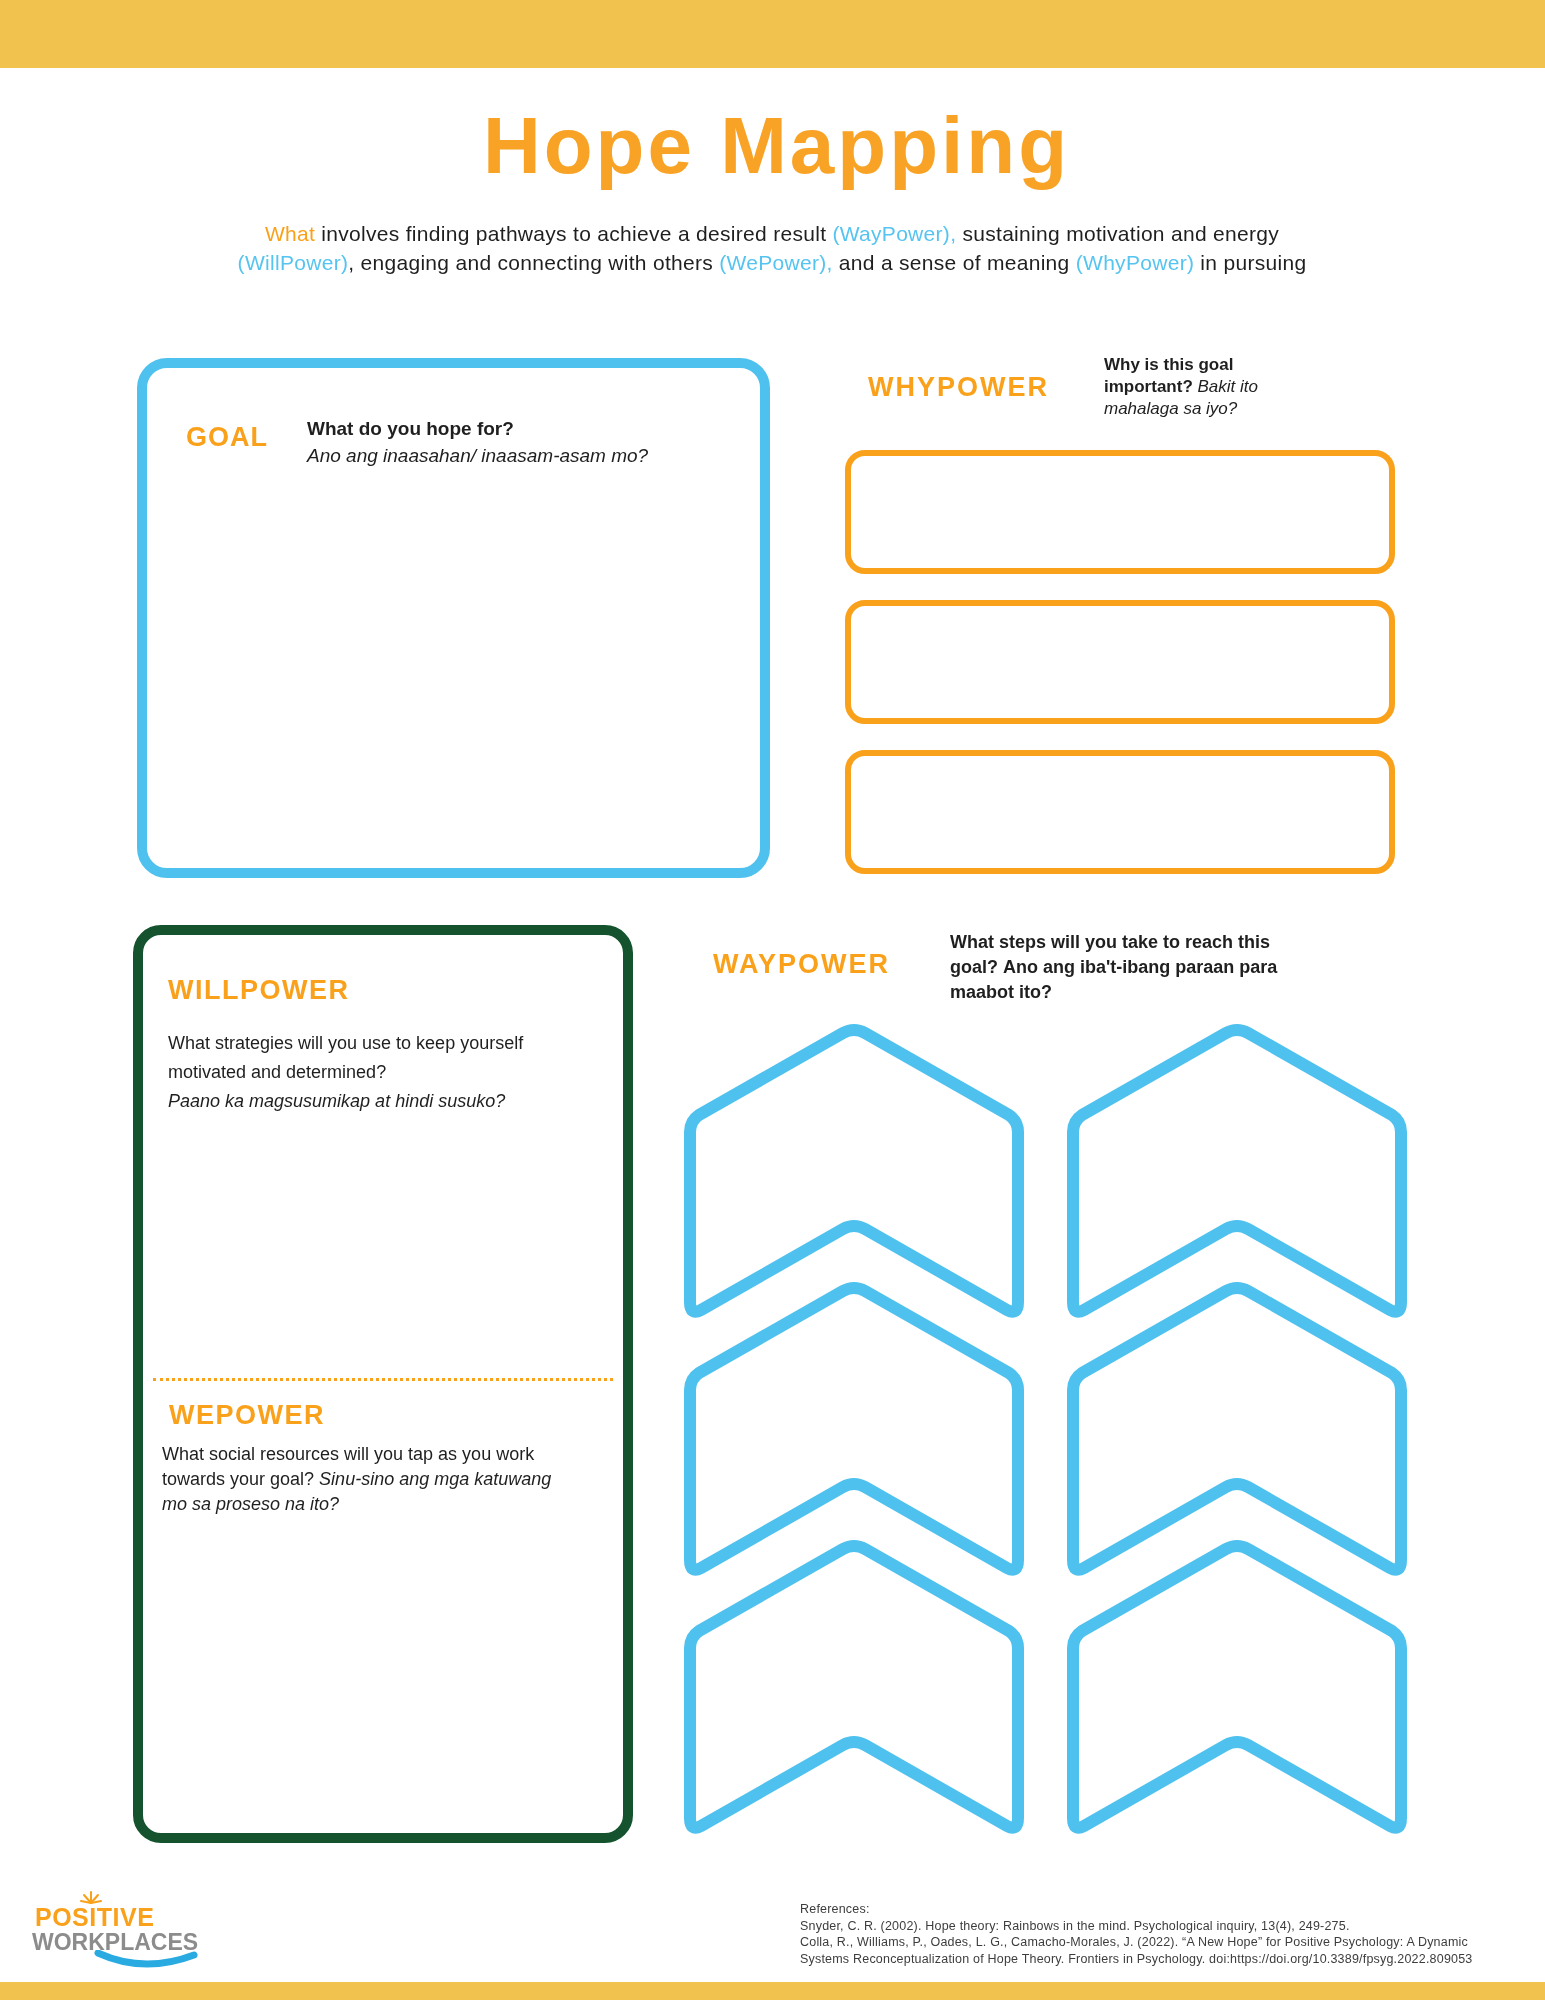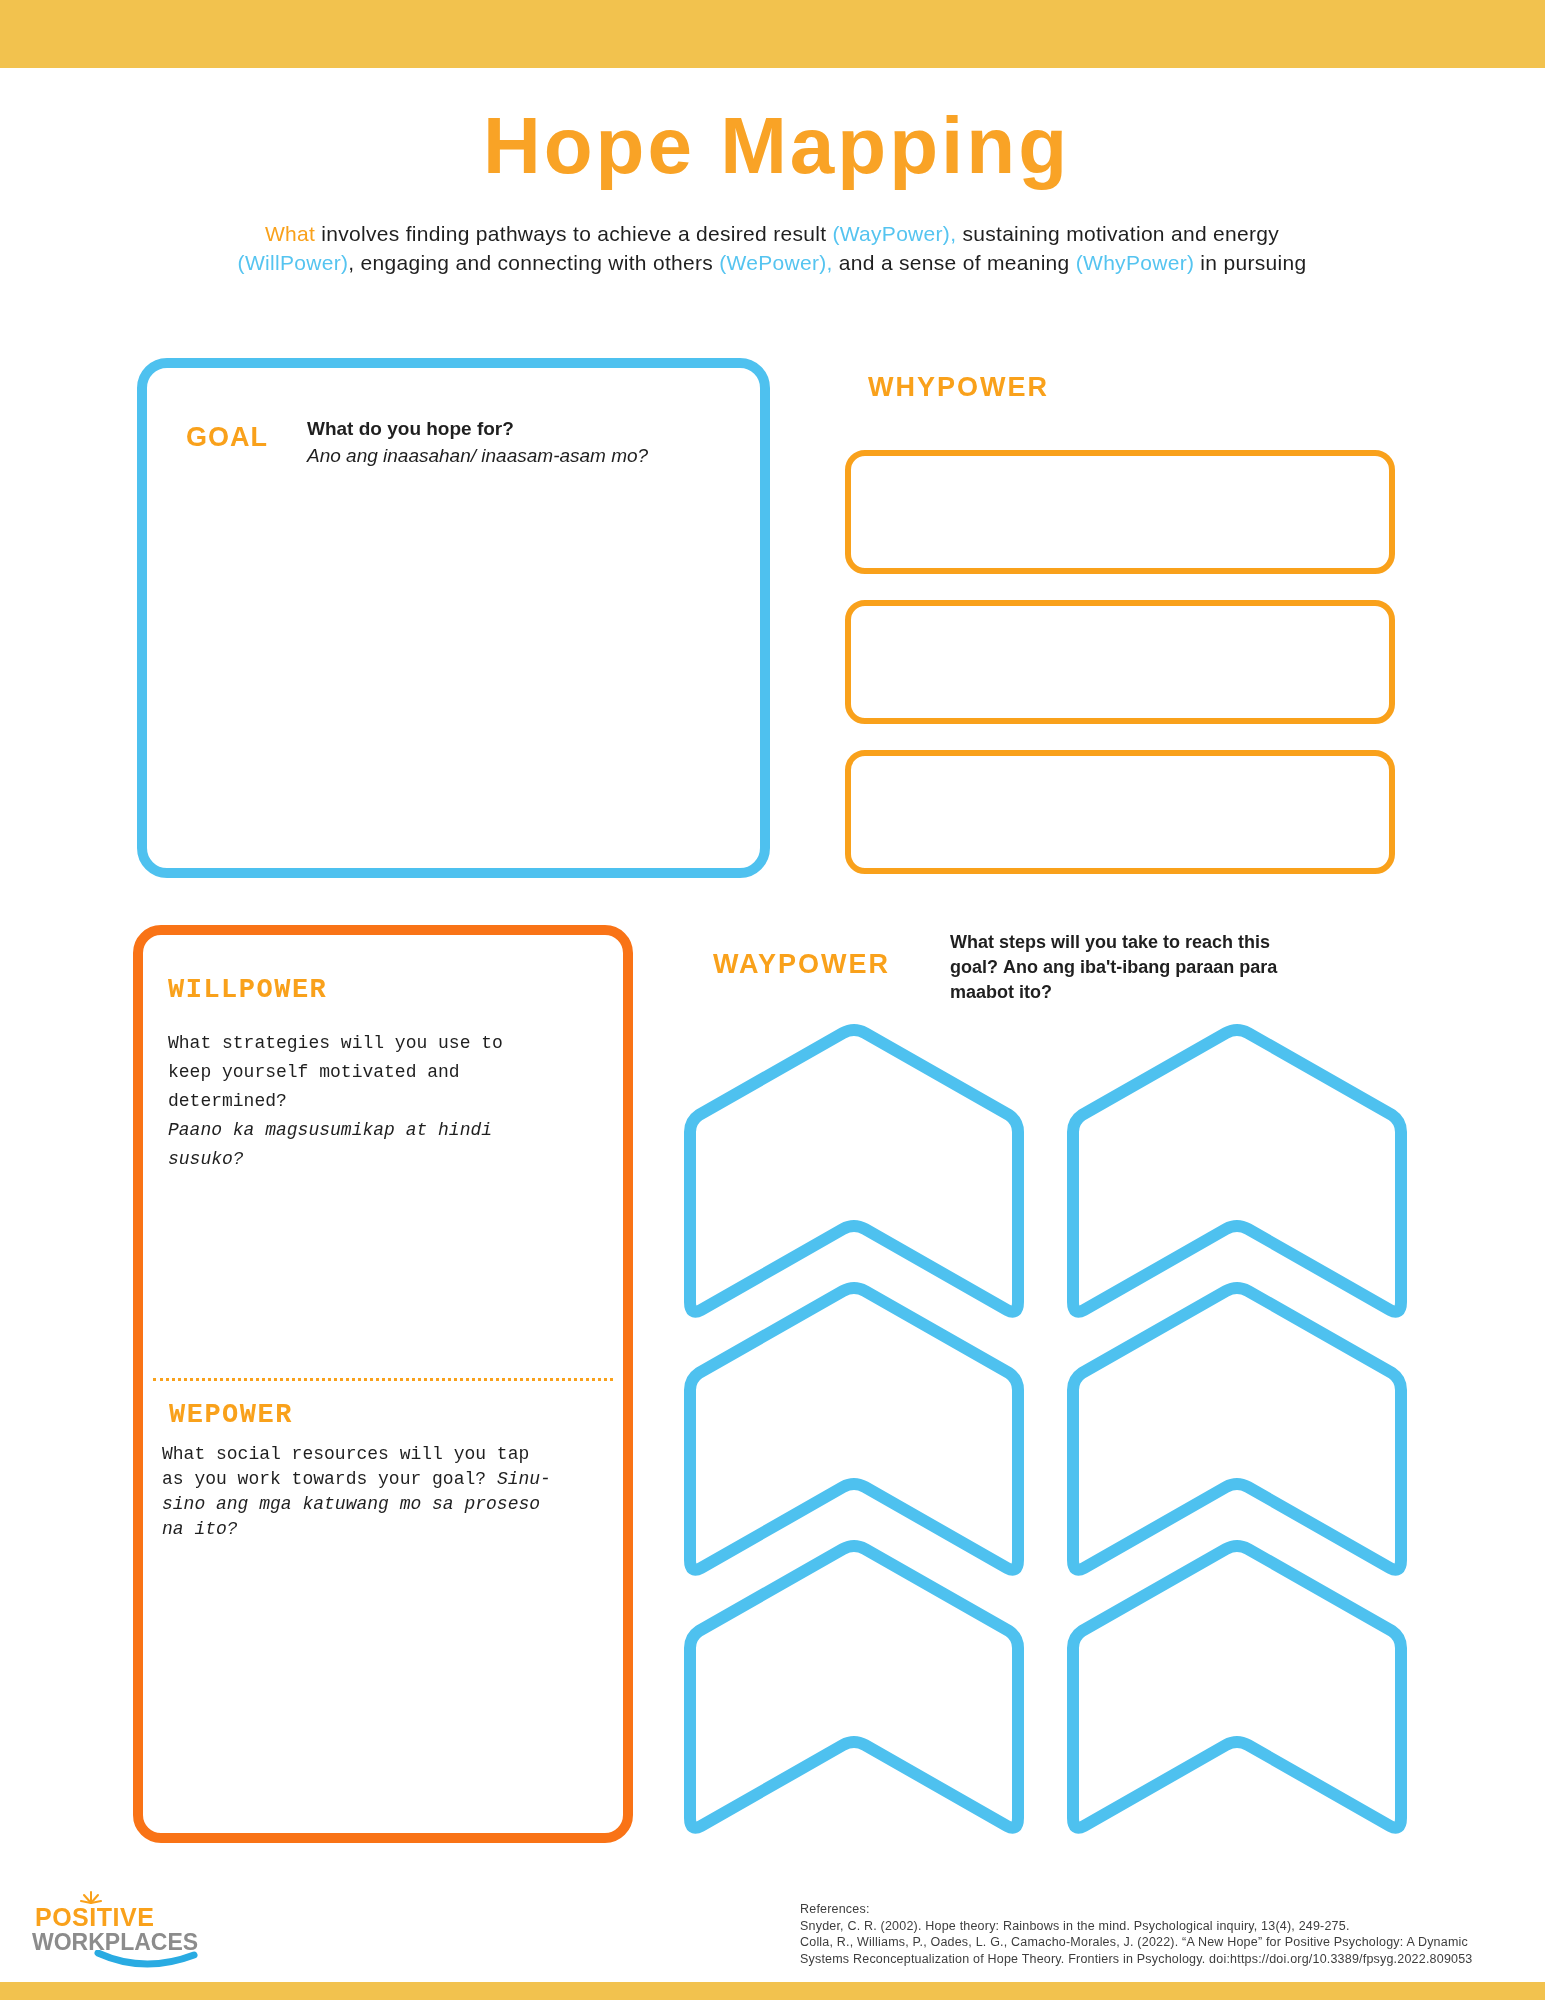--- a/index.html
+++ b/index.html
@@ -20,21 +20,21 @@
   .q .tl-i{font-style:italic;font-weight:400;}
   .q .tl-r{font-style:normal;font-weight:700;}
   .q .blk{display:block;}
   .goal-box{position:absolute;left:137px;top:358px;width:633px;height:520px;box-sizing:border-box;
             border:10px solid #4EC1EF;border-radius:30px;}
   .goal-box .sec-label{left:39px;top:54px;letter-spacing:1px;}
   .goal-q{left:160px;top:47px;width:470px;font-size:19px;line-height:27px;}
   .why-rect{position:absolute;left:845px;width:550px;height:124px;box-sizing:border-box;
             border:6px solid #F9A11B;border-radius:20px;}
   .will-box{position:absolute;left:133px;top:925px;width:500px;height:918px;box-sizing:border-box;
-            border:10px solid #f97316;border-radius:28px;font-family:Liberation Mono, monospace;}
+            border:10px solid #14532d;border-radius:28px;}
   .will-box .sec-label{letter-spacing:1.5px;}
   .will-q{left:25px;top:94px;width:375px;line-height:29px;font-weight:500;}
   .dotted-divider{position:absolute;left:10px;right:10px;top:443px;height:0;
                   border-top:3px dotted #F9A11B;}
   .we-q{left:19px;top:507px;width:390px;line-height:25px;font-weight:500;}
   .chevron{position:absolute;width:340px;height:296px;}
   .chevron svg{overflow:visible;display:block;}
   .fill-area{position:absolute;left:12px;top:110px;right:12px;bottom:12px;}
   .logo{position:absolute;left:32px;top:1896px;width:200px;height:90px;}
   .logo-line1{position:absolute;left:0;top:4px;margin:3px;font-size:25px;font-weight:800;
@@ -63,20 +63,24 @@
   <div class="goal-box">
     <h2 class="sec-label">GOAL</h2>
     <div class="q goal-q">
       <span class="en">What do you hope for?</span>
       <span class="tl-i blk">Ano ang inaasahan/ inaasam-asam mo?</span>
     </div>
     <div class="fill-area"></div>
   </div>
 
   <h2 class="sec-label" style="left:868px;top:372px;">WHYPOWER</h2>
+  <div class="q" style="left:1104px;top:354px;width:210px;font-size:17px;line-height:22px;">
+    <span class="en">Why is this goal important?</span>
+    <span class="tl-i">Bakit ito mahalaga sa iyo?</span>
+  </div>
   <div class="why-rect" style="top:450px;"></div>
   <div class="why-rect" style="top:600px;"></div>
   <div class="why-rect" style="top:750px;"></div>
 
   <div class="will-box">
     <h2 class="sec-label" style="left:25px;top:40px;">WILLPOWER</h2>
     <div class="q will-q">
       <span>What strategies will you use to keep yourself motivated and determined?</span>
       <span class="tl-i blk">Paano ka magsusumikap at hindi susuko?</span>
     </div>

